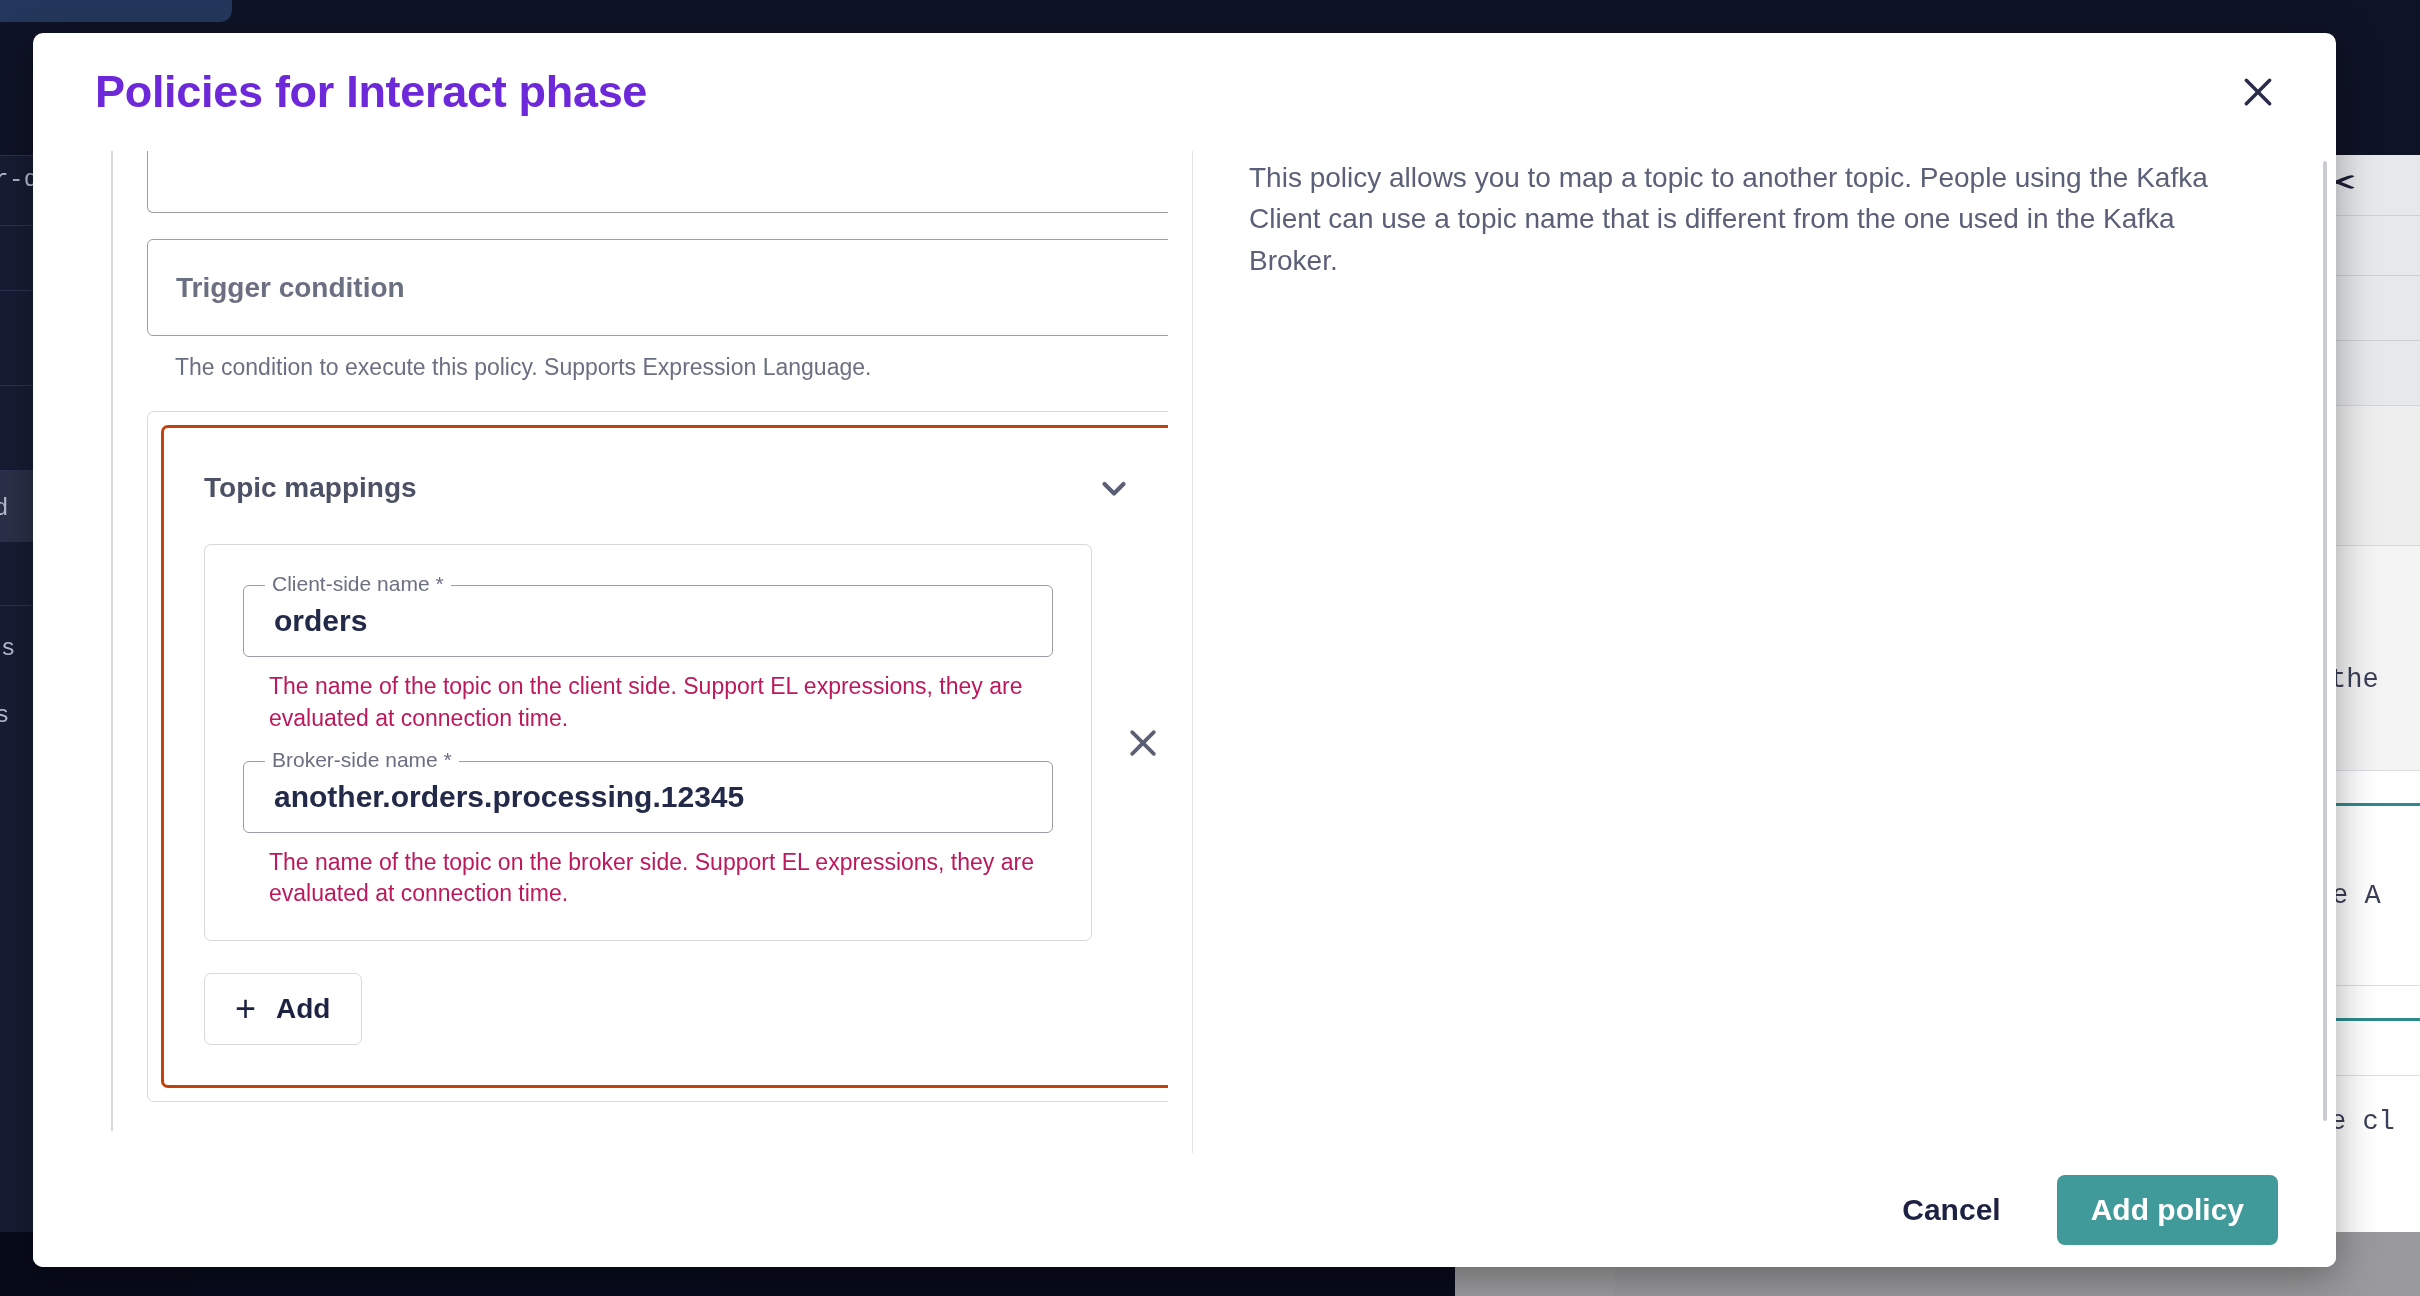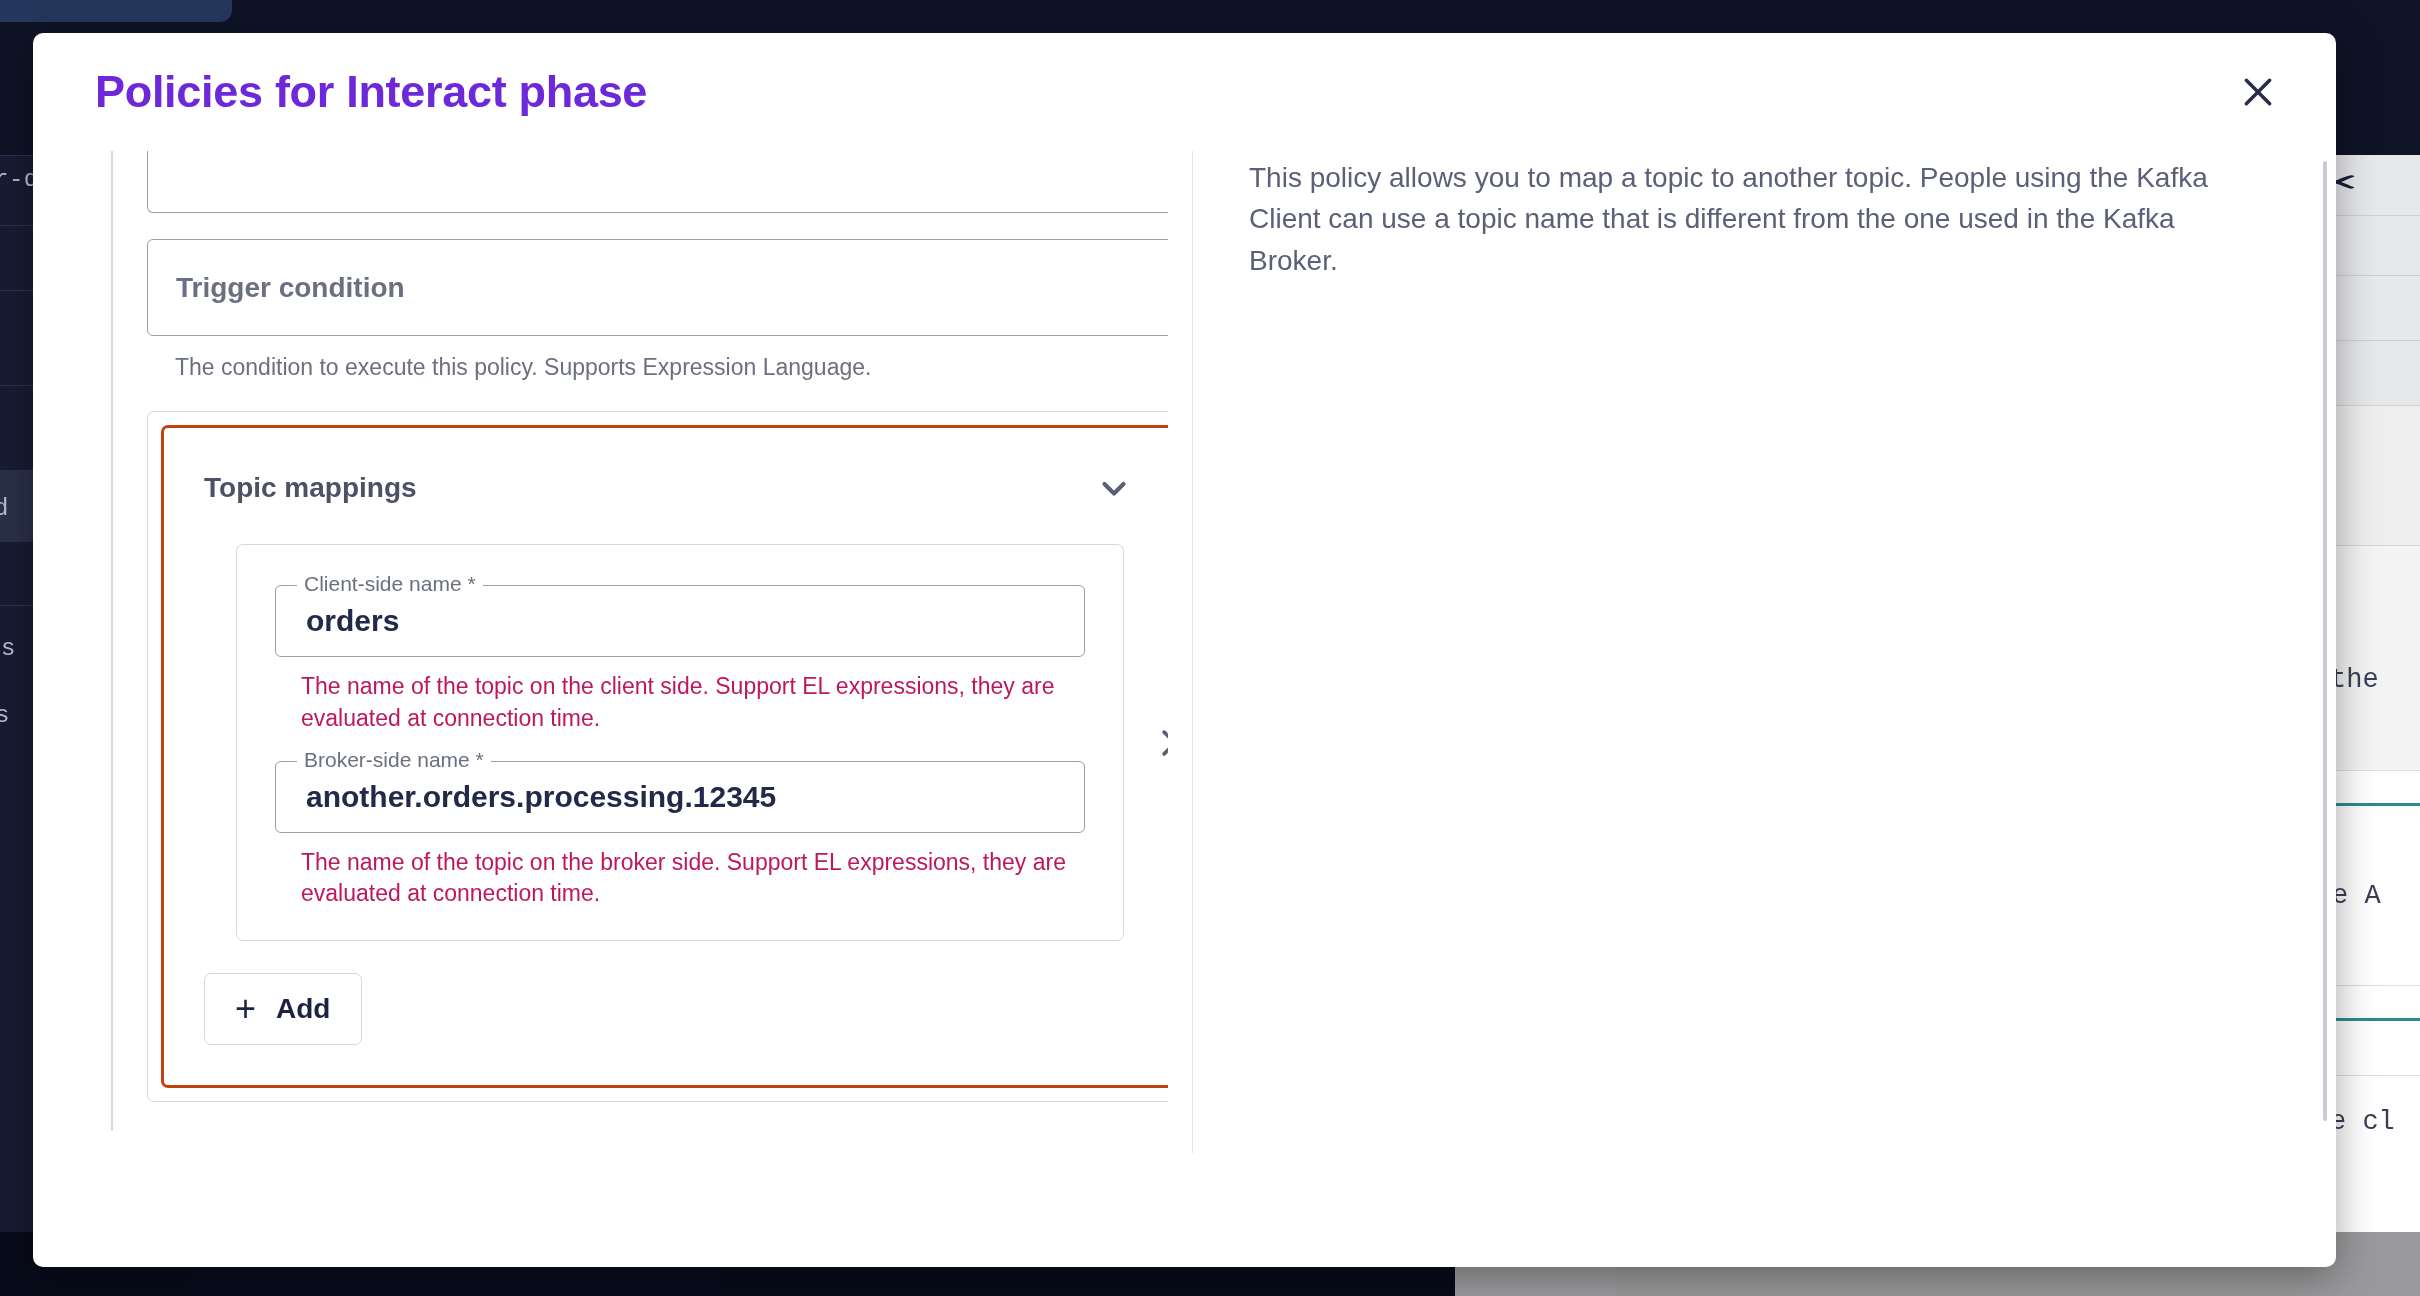--- a/index.html
+++ b/index.html
@@ -192,21 +192,21 @@
     font-size: 28px; font-weight: 700; color: #4c5166;
   }
   .tm-chevron {
     width: 52px; height: 52px;
     display: flex; align-items: center; justify-content: center;
     cursor: pointer;
     margin-right: 8px;
   }
 
   .mapping-row {
-    display: flex; align-items: center; gap: 20px; margin-left: 32px;
+    display: flex; align-items: center; gap: 20px;
   }
   .mapping-box {
     flex: 0 0 888px;
     border: 1px solid #d6d8de;
     border-radius: 7px;
     padding: 14px 38px 30px 38px;
   }
 
   
   .outlined { position: relative; margin-top: 26px; }
@@ -445,14 +445,18 @@
     </div>
 
     <div class="desc-col">
       <p class="desc-text">This policy allows you to map a topic to another topic. People using the Kafka Client can use a topic name that is different from the one used in the Kafka Broker.</p>
     </div>
 
   </div>
 
   <div class="modal-scrollbar"></div>
 
+  <div class="modal-footer">
+    <button class="btn-cancel">Cancel</button>
+    <button class="btn-primary">Add policy</button>
+  </div>
 
 </div>
 
 </body></html>

